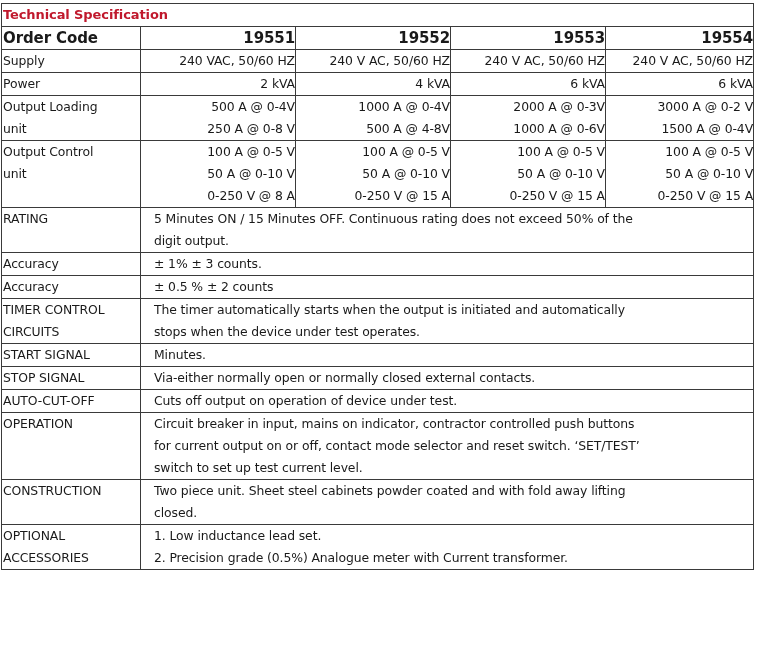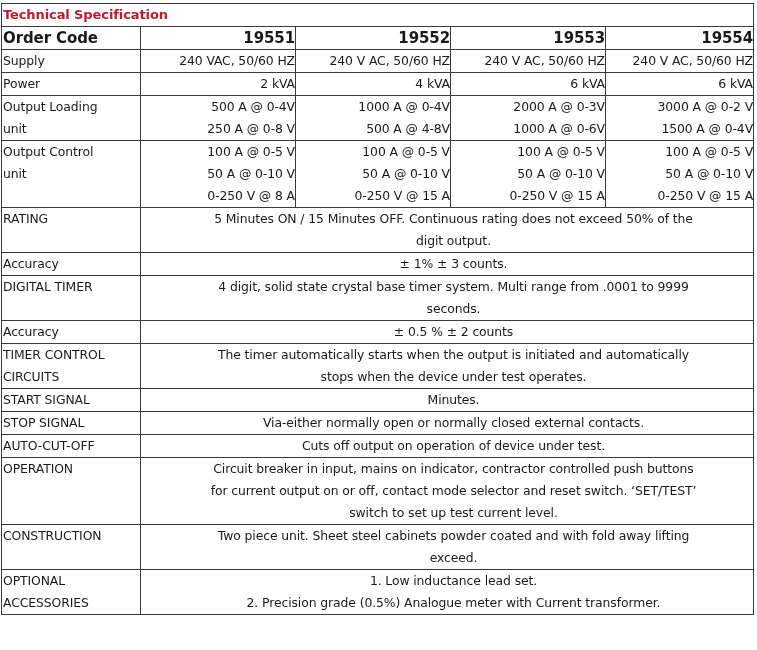--- a/index.html
+++ b/index.html
@@ -23,21 +23,21 @@
     overflow: hidden;
   }
   .spec td.title {
     color: #c0182c;
     font-weight: bold;
     font-size: 13px;
     height: 22px;
   }
   .spec tr.head td { font-weight: bold; font-size: 15px; }
   .spec td.c { text-align: right; padding-left: 0; }
-  .spec td.desc { padding-left: 13px; text-align: center; }
+  .spec td.desc { padding-left: 13px; }
   .line { display: block; height: 22px; }
   col.c0 { width: 139px; }
   col.c1 { width: 155px; }
   col.c2 { width: 155px; }
   col.c3 { width: 155px; }
   col.c4 { width: 148px; }
 </style>
 </head>
 <body>
 
@@ -154,29 +154,20 @@
       <tr>
         <td>
           <span class="line">Accuracy</span>
         </td>
         <td class="desc" colspan="4">
           <span class="line">± 1% ± 3 counts.</span>
         </td>
       </tr>
       <tr>
         <td>
-          <span class="line">DIGITAL TIMER</span>
-        </td>
-        <td class="desc" colspan="4">
-          <span class="line">4 digit, solid state crystal base timer system. Multi range from .0001 to 9999</span>
-          <span class="line">seconds.</span>
-        </td>
-      </tr>
-      <tr>
-        <td>
           <span class="line">Accuracy</span>
         </td>
         <td class="desc" colspan="4">
           <span class="line">± 0.5 % ± 2 counts</span>
         </td>
       </tr>
       <tr>
         <td>
           <span class="line">TIMER CONTROL</span>
           <span class="line">CIRCUITS</span>
@@ -219,21 +210,21 @@
           <span class="line">for current output on or off, contact mode selector and reset switch. ‘SET/TEST’</span>
           <span class="line">switch to set up test current level.</span>
         </td>
       </tr>
       <tr>
         <td>
           <span class="line">CONSTRUCTION</span>
         </td>
         <td class="desc" colspan="4">
           <span class="line">Two piece unit. Sheet steel cabinets powder coated and with fold away lifting</span>
-          <span class="line">exceed.</span>
+          <span class="line">closed.</span>
         </td>
       </tr>
       <tr>
         <td>
           <span class="line">OPTIONAL</span>
           <span class="line">ACCESSORIES</span>
         </td>
         <td class="desc" colspan="4">
           <span class="line">1. Low inductance lead set.</span>
           <span class="line">2. Precision grade (0.5%) Analogue meter with Current transformer.</span>

